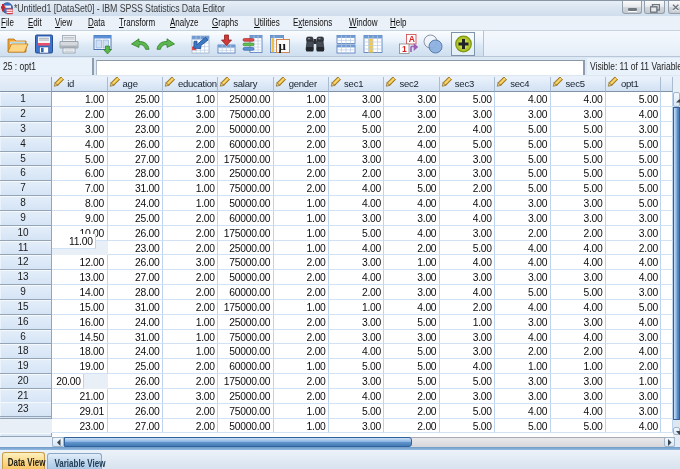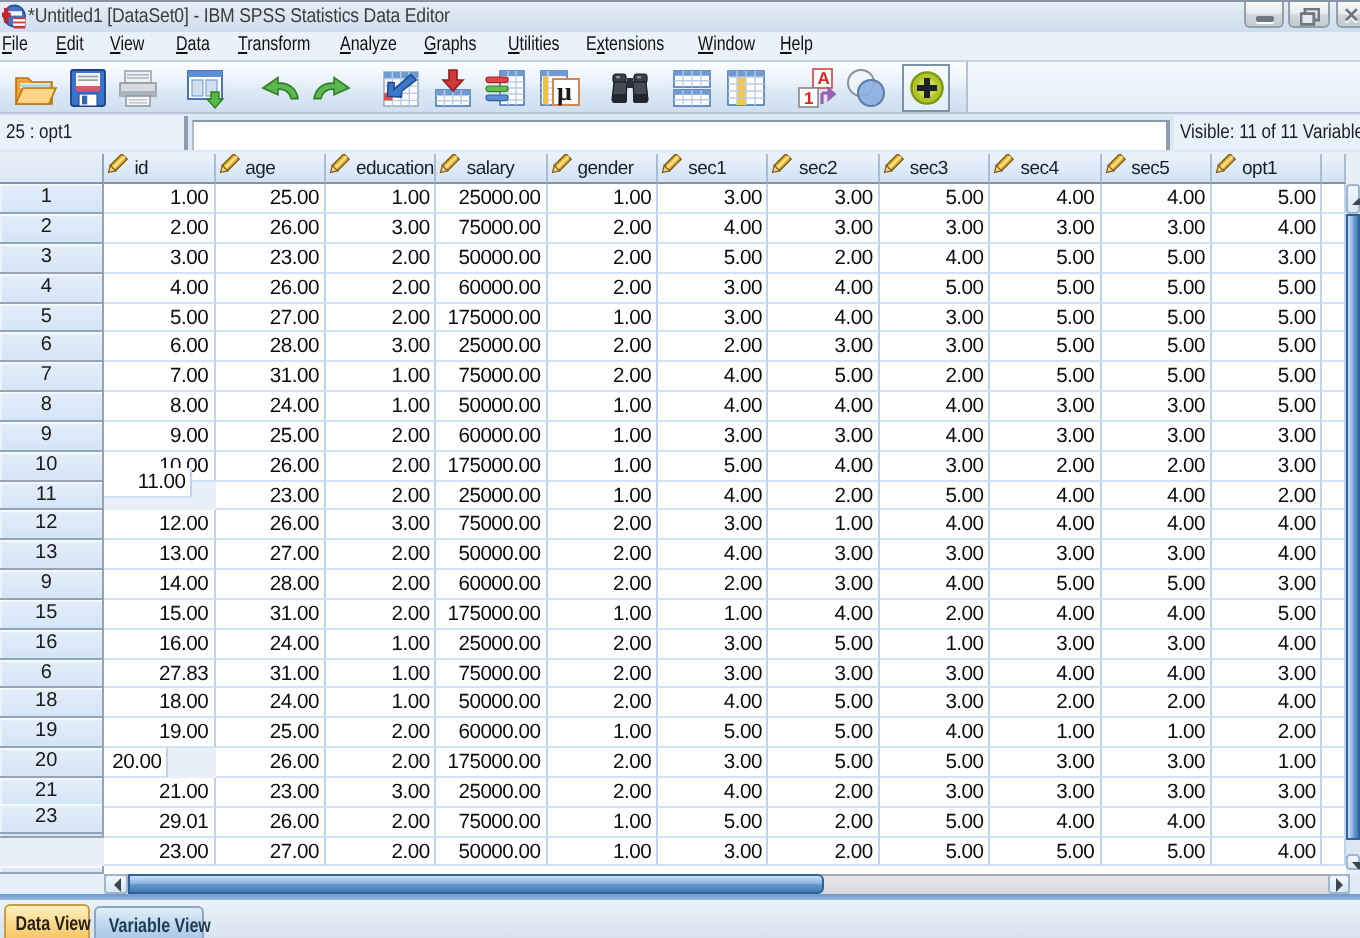--- a/index.html
+++ b/index.html
@@ -481,21 +481,21 @@
 <div class="dcell" style="left:162.96px;top:314.725px;width:55.38px;height:14.835px;line-height:15.735000000000001px">1.00</div>
 <div class="dcell" style="left:218.34000000000003px;top:314.725px;width:55.38px;height:14.835px;line-height:15.735000000000001px">25000.00</div>
 <div class="dcell" style="left:273.72px;top:314.725px;width:55.38px;height:14.835px;line-height:15.735000000000001px">2.00</div>
 <div class="dcell" style="left:329.1px;top:314.725px;width:55.38px;height:14.835px;line-height:15.735000000000001px">3.00</div>
 <div class="dcell" style="left:384.48px;top:314.725px;width:55.38px;height:14.835px;line-height:15.735000000000001px">5.00</div>
 <div class="dcell" style="left:439.86px;top:314.725px;width:55.38px;height:14.835px;line-height:15.735000000000001px">1.00</div>
 <div class="dcell" style="left:495.24px;top:314.725px;width:55.38px;height:14.835px;line-height:15.735000000000001px">3.00</div>
 <div class="dcell" style="left:550.62px;top:314.725px;width:55.38px;height:14.835px;line-height:15.735000000000001px">3.00</div>
 <div class="dcell" style="left:606.0000000000001px;top:314.725px;width:55.38px;height:14.835px;line-height:15.735000000000001px">4.00</div>
 <div class="dcell" style="left:661.3800000000001px;top:314.725px;width:11.819999999999936px;height:14.835px"></div>
-<div class="dcell" style="left:52.2px;top:329.56px;width:55.38px;height:14.835px;line-height:15.735000000000001px">27.83</div>
+<div class="dcell" style="left:52.2px;top:329.56px;width:55.38px;height:14.835px;line-height:15.735000000000001px">14.50</div>
 <div class="dcell" style="left:107.58000000000001px;top:329.56px;width:55.38px;height:14.835px;line-height:15.735000000000001px">31.00</div>
 <div class="dcell" style="left:162.96px;top:329.56px;width:55.38px;height:14.835px;line-height:15.735000000000001px">1.00</div>
 <div class="dcell" style="left:218.34000000000003px;top:329.56px;width:55.38px;height:14.835px;line-height:15.735000000000001px">75000.00</div>
 <div class="dcell" style="left:273.72px;top:329.56px;width:55.38px;height:14.835px;line-height:15.735000000000001px">2.00</div>
 <div class="dcell" style="left:329.1px;top:329.56px;width:55.38px;height:14.835px;line-height:15.735000000000001px">3.00</div>
 <div class="dcell" style="left:384.48px;top:329.56px;width:55.38px;height:14.835px;line-height:15.735000000000001px">3.00</div>
 <div class="dcell" style="left:439.86px;top:329.56px;width:55.38px;height:14.835px;line-height:15.735000000000001px">3.00</div>
 <div class="dcell" style="left:495.24px;top:329.56px;width:55.38px;height:14.835px;line-height:15.735000000000001px">4.00</div>
 <div class="dcell" style="left:550.62px;top:329.56px;width:55.38px;height:14.835px;line-height:15.735000000000001px">4.00</div>
 <div class="dcell" style="left:606.0000000000001px;top:329.56px;width:55.38px;height:14.835px;line-height:15.735000000000001px">3.00</div>

